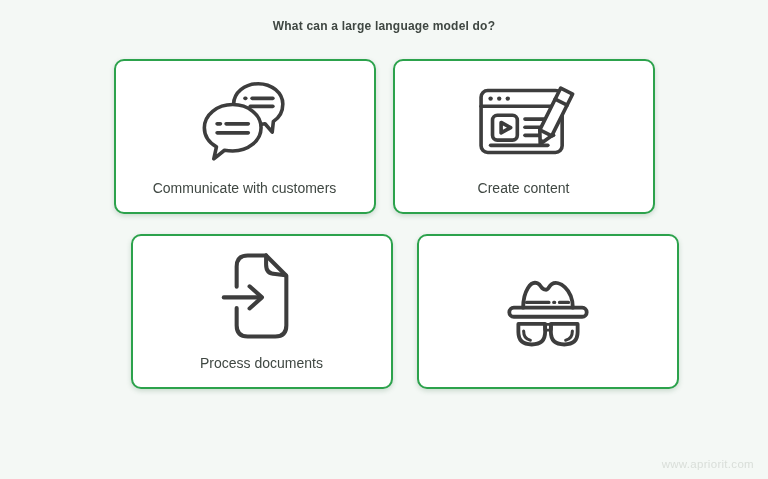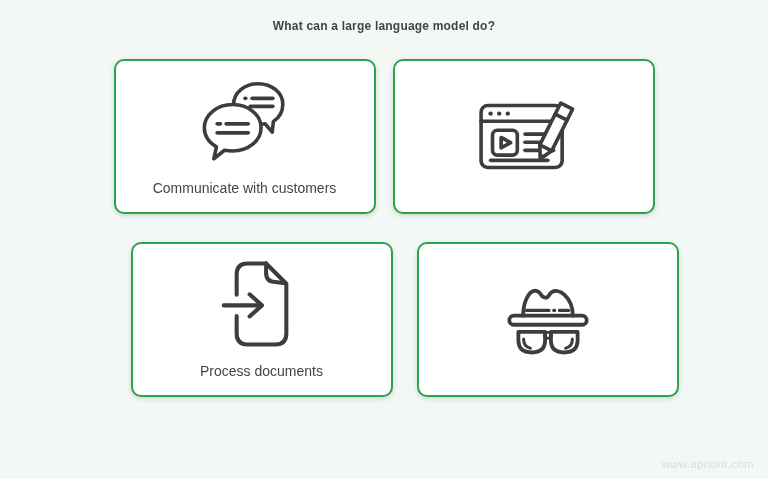--- a/index.html
+++ b/index.html
@@ -10,21 +10,21 @@
     position:relative;overflow:hidden;
   }
   .title{
     margin:0;padding-top:19px;
     text-align:center;
     font-size:12px;font-weight:bold;
     color:#3f4742;letter-spacing:.2px;
   }
   .row{display:flex;justify-content:center;}
   .row1{margin-top:26px;gap:17px;}
-  .row2{margin-top:28px;gap:24px;padding-left:41px;}
+  .row2{margin-top:20px;gap:24px;padding-left:41px;}
   .card{
     width:262px;height:155px;box-sizing:border-box;
     background:#ffffff;
     border:2px solid #2ca24c;border-radius:10px;
     box-shadow:0 2px 5px rgba(50,110,70,.22);
     display:flex;flex-direction:column;align-items:center;
   }
   .icon-wrap{flex:1;display:flex;align-items:center;justify-content:center;width:100%;}
   .label{
     font-size:14px;color:#3f4742;
@@ -80,20 +80,21 @@
             <path fill="#3d3d3d" stroke="none" d="M-2.4,-4.5 L0,0 L2.4,-4.5 C1,-5.6 -1,-5.6 -2.4,-4.5 Z"></path>
           </g>
         </g>
         <g fill="#3d3d3d" stroke="none">
           <circle cx="30" cy="23.5" r="2.3"></circle>
           <circle cx="39" cy="23.5" r="2.3"></circle>
           <circle cx="48" cy="23.5" r="2.3"></circle>
         </g>
       </svg>
     </div>
+    <div class="label">Create content</div>
   </div>
 
 
 </div>
 
 <div class="row row2">
 
   <div class="card">
     <div class="icon-wrap">
       <svg width="83" height="92" viewBox="0 0 90 100">

